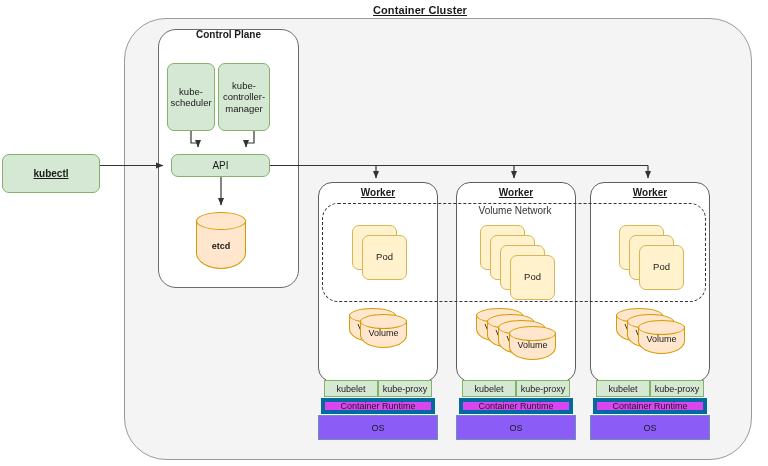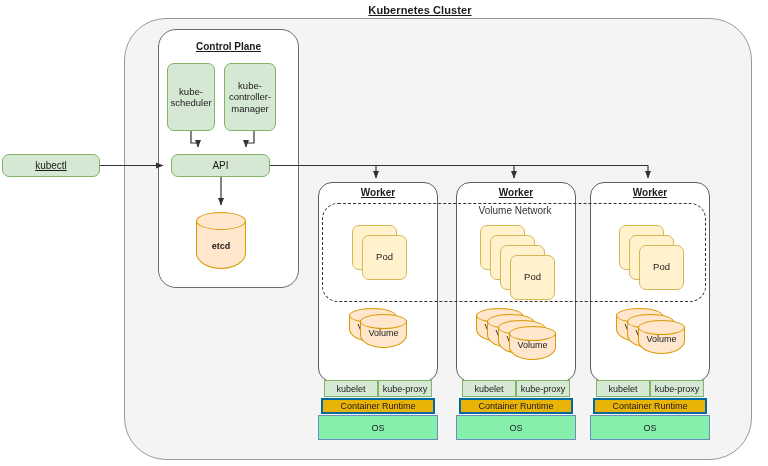--- a/index.html
+++ b/index.html
@@ -11,30 +11,30 @@
   
   #cluster-box{left:124px;top:18px;width:628px;height:442px;background:#f4f4f4;
       border:1px solid #9a9a9a;border-radius:42px;}
   #cluster-title{left:330px;top:2px;width:180px;height:16px;font-size:11px;
       font-weight:bold;text-decoration:underline;letter-spacing:.1px;}
 
   
   #control-plane-box{left:158px;top:29px;width:141px;height:259px;background:#ffffff;
       border:1px solid #6b6b6b;border-radius:18px;}
   #control-plane-title{left:158px;top:26px;width:141px;height:16px;font-size:10px;
-      font-weight:bold;text-decoration:underline;margin-top:12px;}
+      font-weight:bold;}
 
   .greenbox{background:#d5e8d4;border:1px solid #82b366;border-radius:7px;
       font-size:9.5px;line-height:11.5px;}
   #kube-scheduler{left:167px;top:63px;width:48px;height:68px;}
-  #kube-controller-manager{left:224px;top:63px;width:52px;height:68px;}
+  #kube-controller-manager{left:218px;top:63px;width:52px;height:68px;}
   #api-box{left:171px;top:154px;width:99px;height:23px;font-size:10px;}
 
-  #kubectl-box{left:2px;top:154px;width:98px;height:23px;background:#d5e8d4;
-      border:1px solid #82b366;border-radius:7px;font-size:10px;font-weight:normal;
+  #kubectl-box{left:2px;top:154px;width:98px;height:39px;background:#d5e8d4;
+      border:1px solid #82b366;border-radius:7px;font-size:10px;font-weight:bold;
       text-decoration:underline;}
 
   
   .cyl{position:absolute;font-weight:bold;}
   .cyl .body{position:absolute;left:0;right:0;background:#ffe6cc;
       border-left:1px solid #d79b00;border-right:1px solid #d79b00;
       border-bottom:1px solid #d79b00;border-radius:0 0 50% 50%/0 0 16px 16px;}
   .cyl .top{position:absolute;left:0;right:0;top:0;background:#ffe6cc;
       border:1px solid #d79b00;border-radius:50%;}
   .cyl .lbl{position:absolute;left:0;right:0;text-align:center;font-size:9px;color:#1a1a1a;}
@@ -64,30 +64,30 @@
       border:1px solid #d79b00;border-radius:50%;}
   .vol .vbody{position:absolute;left:0;right:0;top:6px;height:27px;background:#ffe6cc;
       border-left:1px solid #d79b00;border-right:1px solid #d79b00;
       border-bottom:1px solid #d79b00;border-radius:0 0 50% 50%/0 0 13px 13px;}
   .vol .vlbl{position:absolute;left:0;right:0;top:14px;text-align:center;font-size:9px;
       white-space:nowrap;overflow:hidden;}
 
   
   .bar{position:absolute;box-sizing:border-box;font-size:9px;}
   .bar-green{background:#d5e8d4;border:1px solid #82b366;}
-  .bar-purple{background:#eab308;border:2px solid #0369a1;}
-  .bar-blue{background:#86efac;border:1px solid #6c8ebf;}
+  .bar-purple{background:#d946ef;border:4px solid #0369a1;}
+  .bar-blue{background:#8b5cf6;border:1px solid #6c8ebf;}
 
   svg.ov{position:absolute;left:0;top:0;width:768px;height:466px;overflow:visible;pointer-events:none;}
 </style>
 </head>
 <body>
 
 <div class="abs" id="cluster-box"></div>
-<div class="abs ctr" id="cluster-title">Kubernetes Cluster</div>
+<div class="abs ctr" id="cluster-title">Container Cluster</div>
 
 <div class="abs" id="control-plane-box"></div>
 <div class="abs ctr" id="control-plane-title">Control Plane</div>
 
 <div class="abs ctr greenbox" id="kube-scheduler">kube-scheduler</div>
 <div class="abs ctr greenbox" id="kube-controller-manager">kube-controller-manager</div>
 <div class="abs ctr greenbox" id="api-box">API</div>
 
 <div class="abs ctr" id="kubectl-box">kubectl</div>
 

